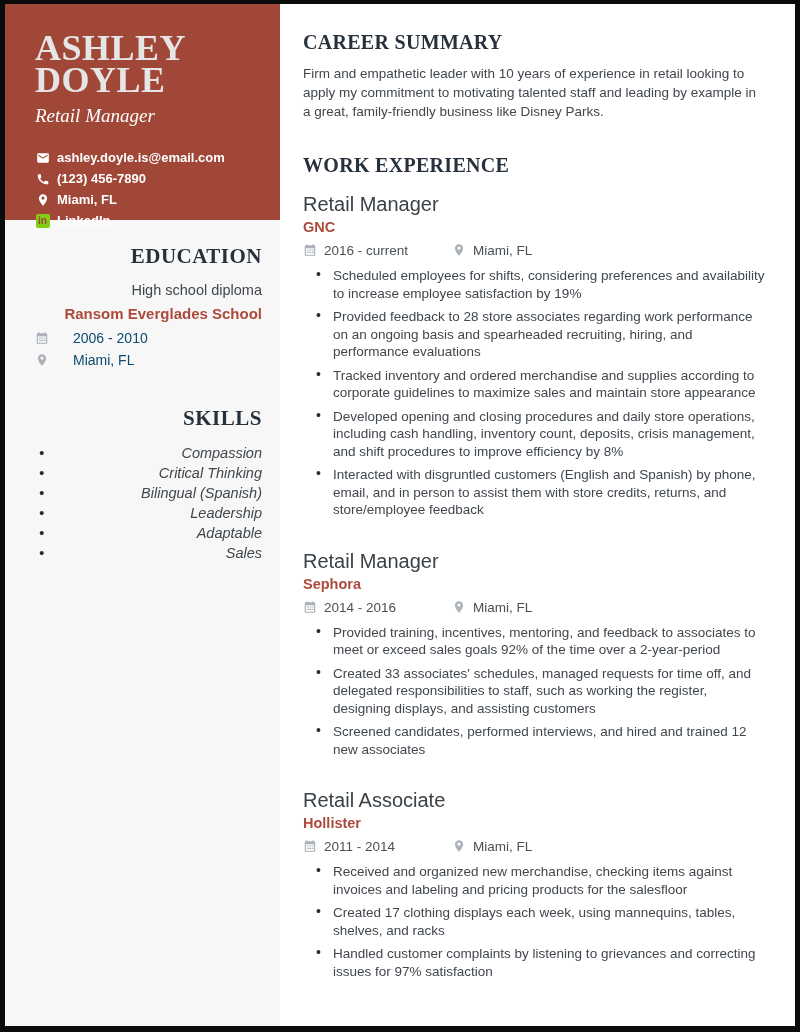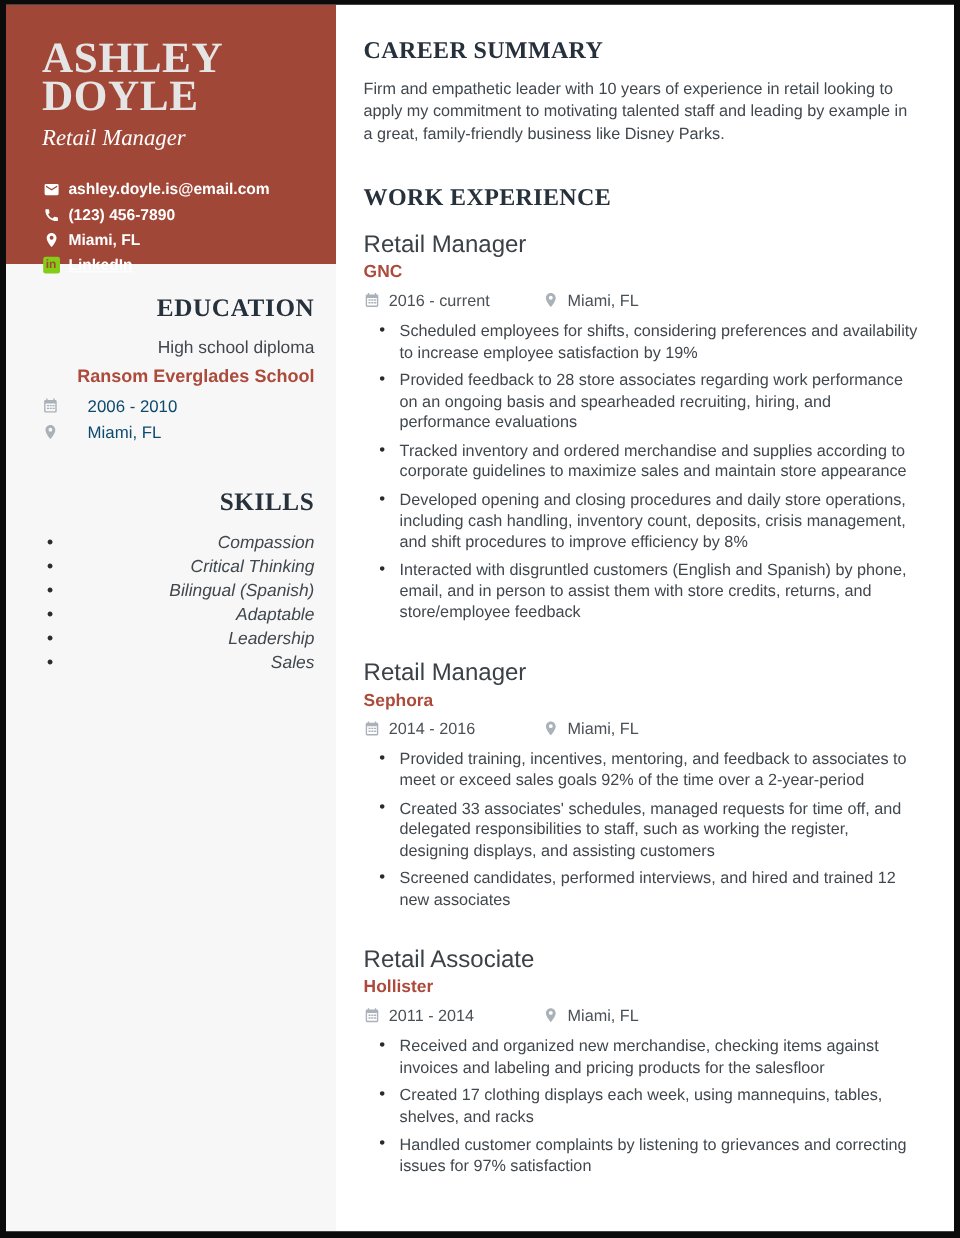--- a/index.html
+++ b/index.html
@@ -222,22 +222,22 @@
           <span>Miami, FL</span>
         </div>
       </div>
 
       <div class="skills-block">
         <div class="side-heading">SKILLS</div>
         <ul class="skills-list">
             <li>Compassion</li>
             <li>Critical Thinking</li>
             <li>Bilingual (Spanish)</li>
+            <li>Leadership</li>
             <li>Adaptable</li>
-            <li>Leadership</li>
             <li>Sales</li>
           </ul>
       </div>
     </div>
   </aside>
 
   <main class="main">
 
     <section>
       <h2 class="section-heading">CAREER SUMMARY</h2>

